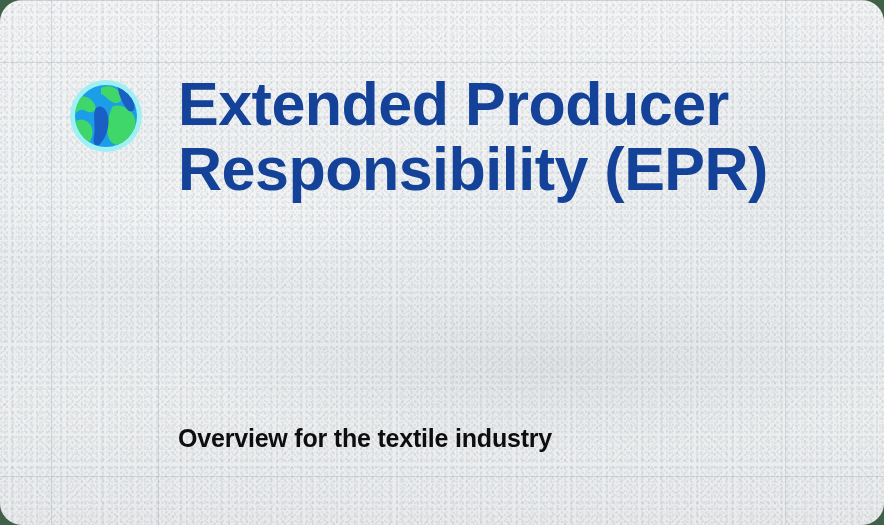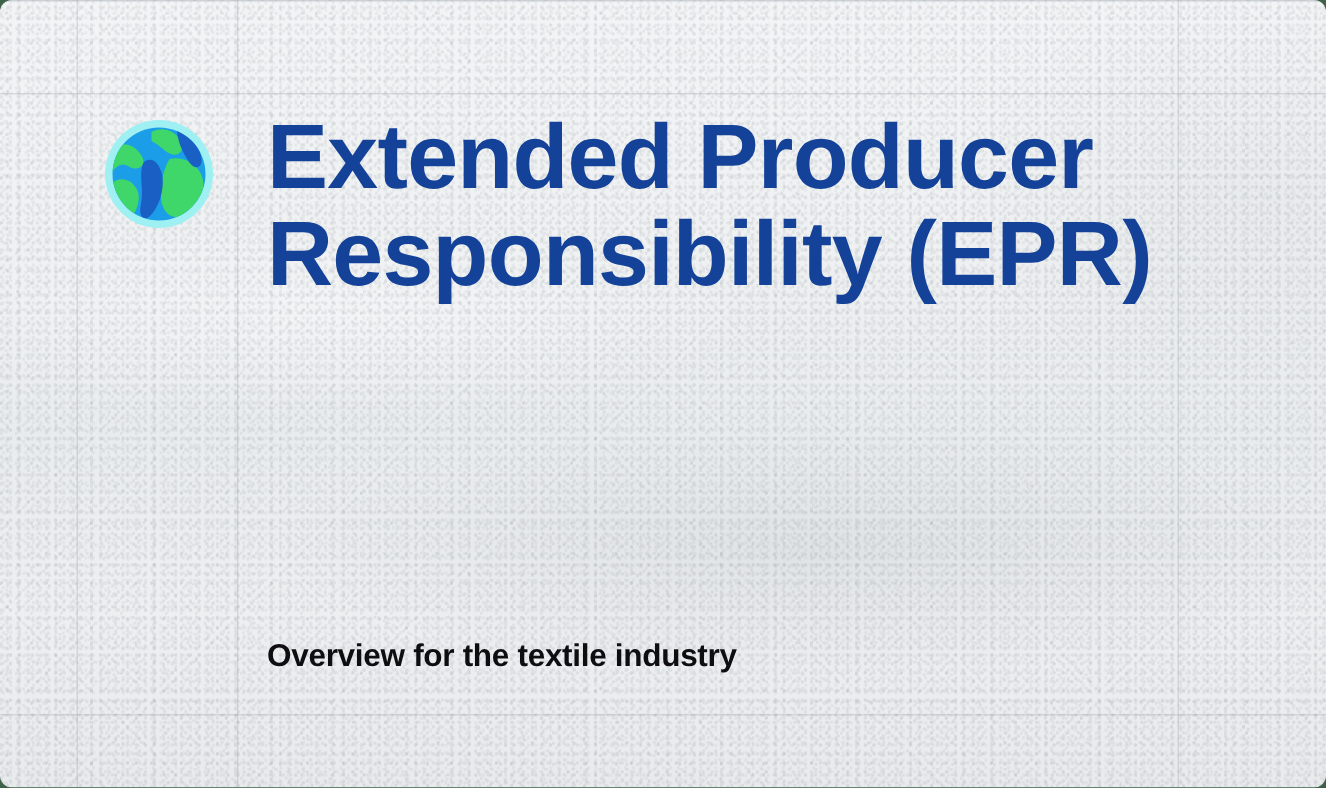--- a/index.html
+++ b/index.html
@@ -13,21 +13,21 @@
     overflow: hidden;
     font-family: "Liberation Sans", sans-serif;
   }
 
   
   .slide {
     position: relative;
     width: 884px;
     height: 525px;
     box-sizing: border-box;
-    border-radius: 8px;
+    border-radius: 22px;
     overflow: hidden;
     background:
       linear-gradient(180deg,
         #f3f4f5 0%,
         #eff1f2 30%,
         #e9ecee 55%,
         #edeff0 78%,
         #e8eaec 100%);
     isolation: isolate;
   }
@@ -111,21 +111,21 @@
     color: #144299;
     white-space: pre-line;
   }
 
   .subtitle {
     position: absolute;
     left: 178px;
     top: 423px;
     margin: 0;
     font-family: "Liberation Sans", sans-serif;
-    font-size: 21px;
+    font-size: 25px;
     line-height: 30px;
     font-weight: 700;
     letter-spacing: -0.2px;
     color: #0e0e10;
   }
 </style>
 </head>
 <body>
 
 <div class="slide">

